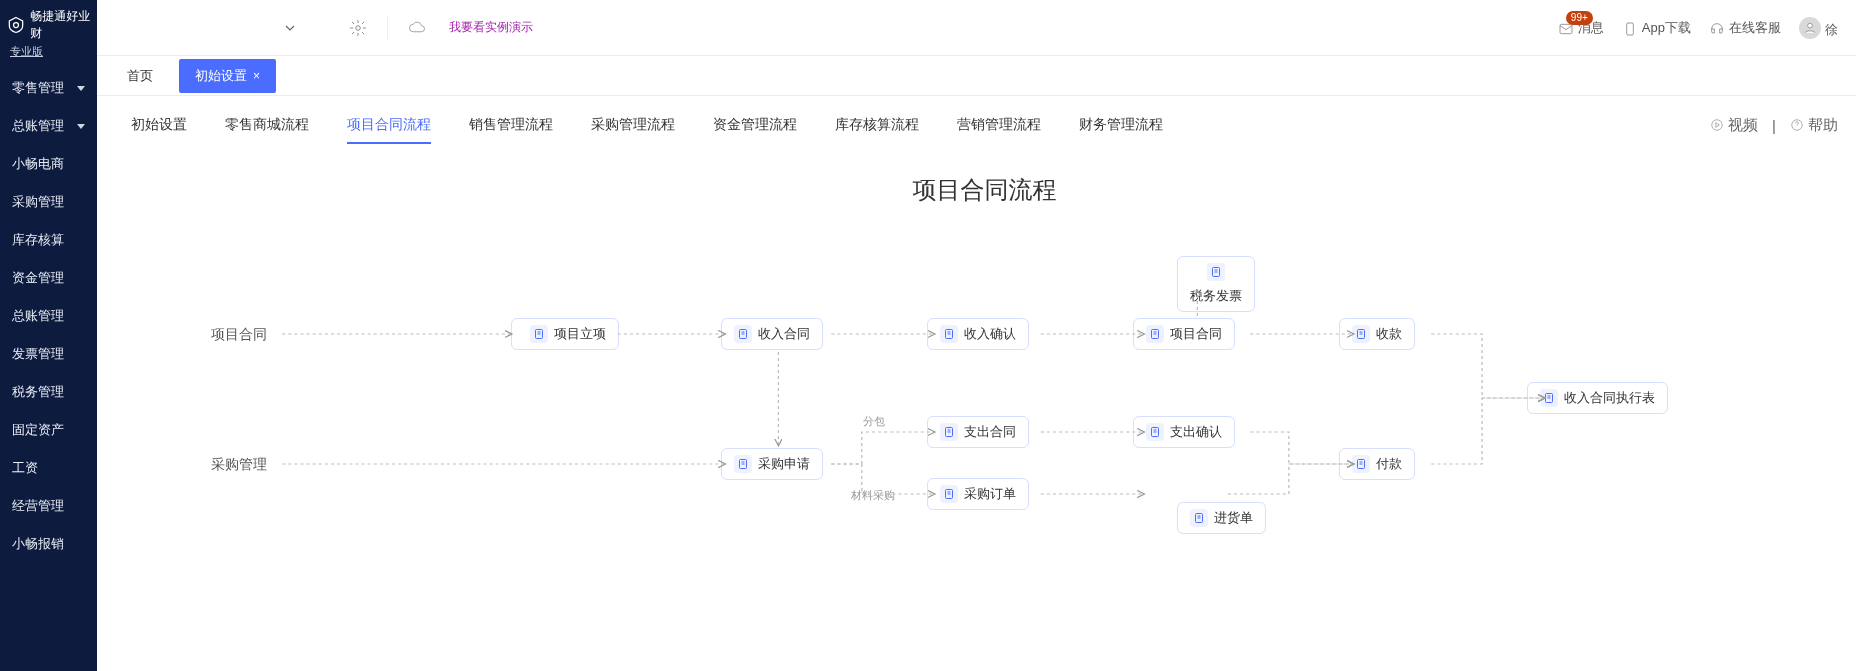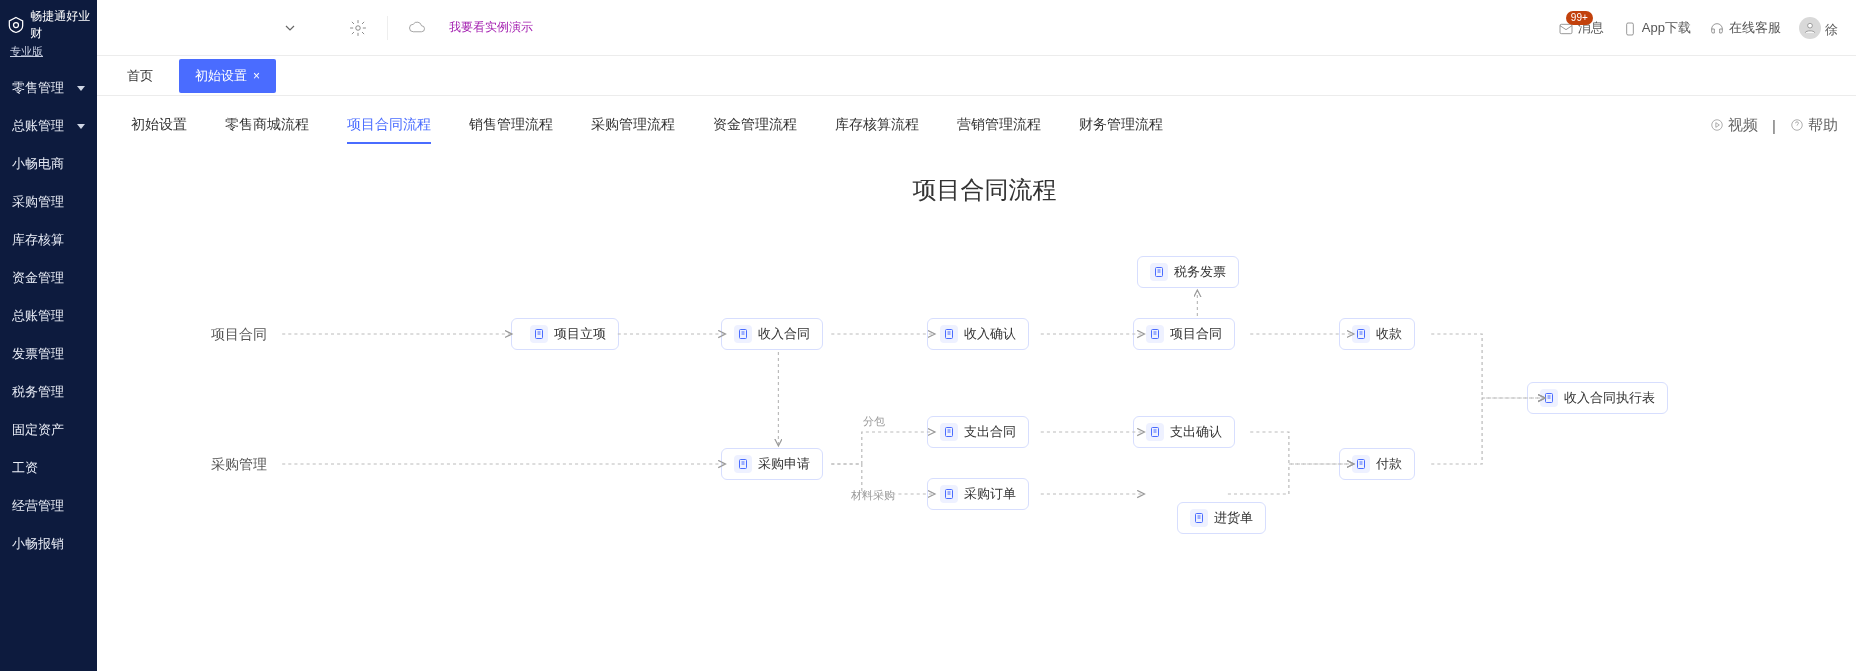--- a/index.html
+++ b/index.html
@@ -275,21 +275,21 @@
         <div class="node" style="left:922px;top:62px;">
             <span class="nicon">
               <svg viewBox="0 0 24 24">
                 <rect x="5" y="3" width="14" height="18" rx="2"></rect>
                 <line x1="9" y1="8" x2="15" y2="8"></line>
                 <line x1="9" y1="12" x2="15" y2="12"></line>
               </svg>
             </span>
             <span>项目合同</span>
           </div>
-        <div class="node" style="left:926px;top:0px;">
+        <div class="node" style="left:966px;top:0px;flex-direction:column;">
             <span class="nicon">
               <svg viewBox="0 0 24 24">
                 <rect x="5" y="3" width="14" height="18" rx="2"></rect>
                 <line x1="9" y1="8" x2="15" y2="8"></line>
                 <line x1="9" y1="12" x2="15" y2="12"></line>
               </svg>
             </span>
             <span>税务发票</span>
           </div>
         <div class="node" style="left:1128px;top:62px;">

